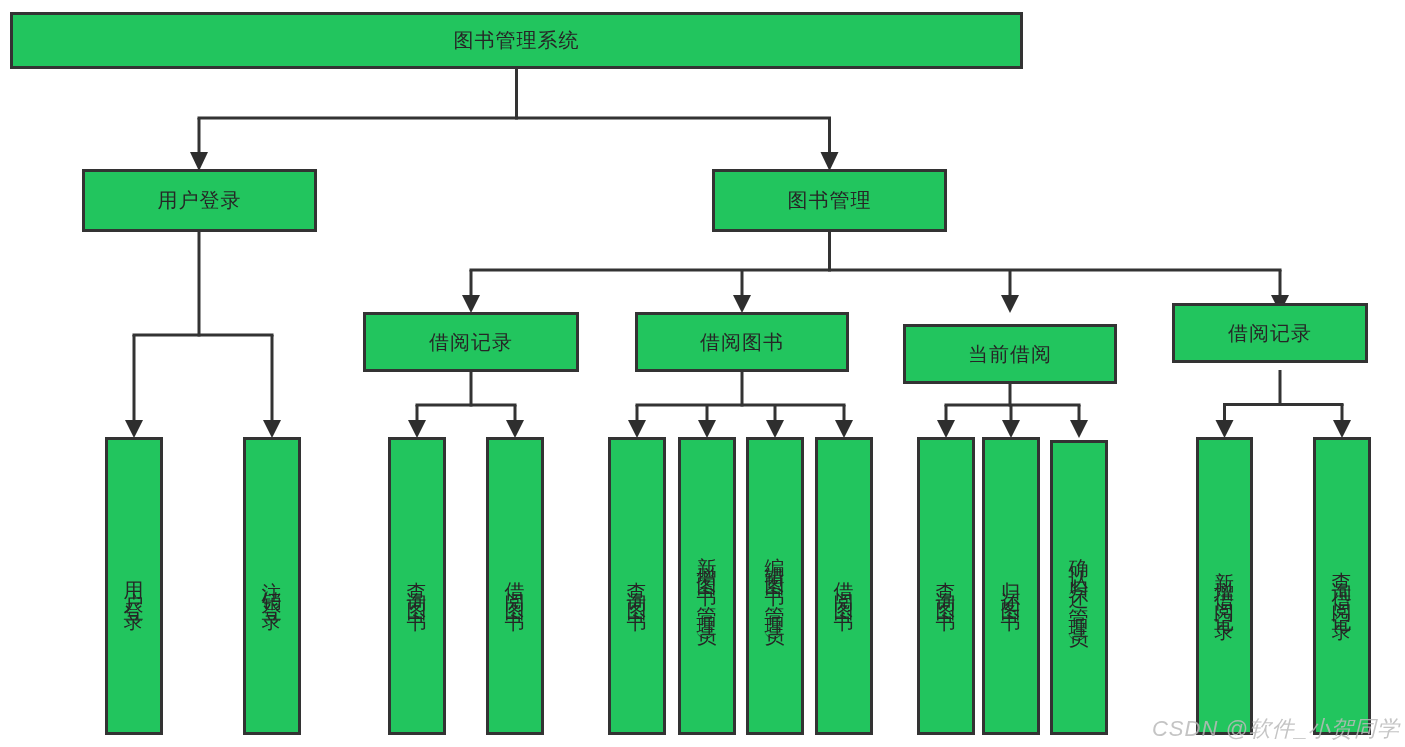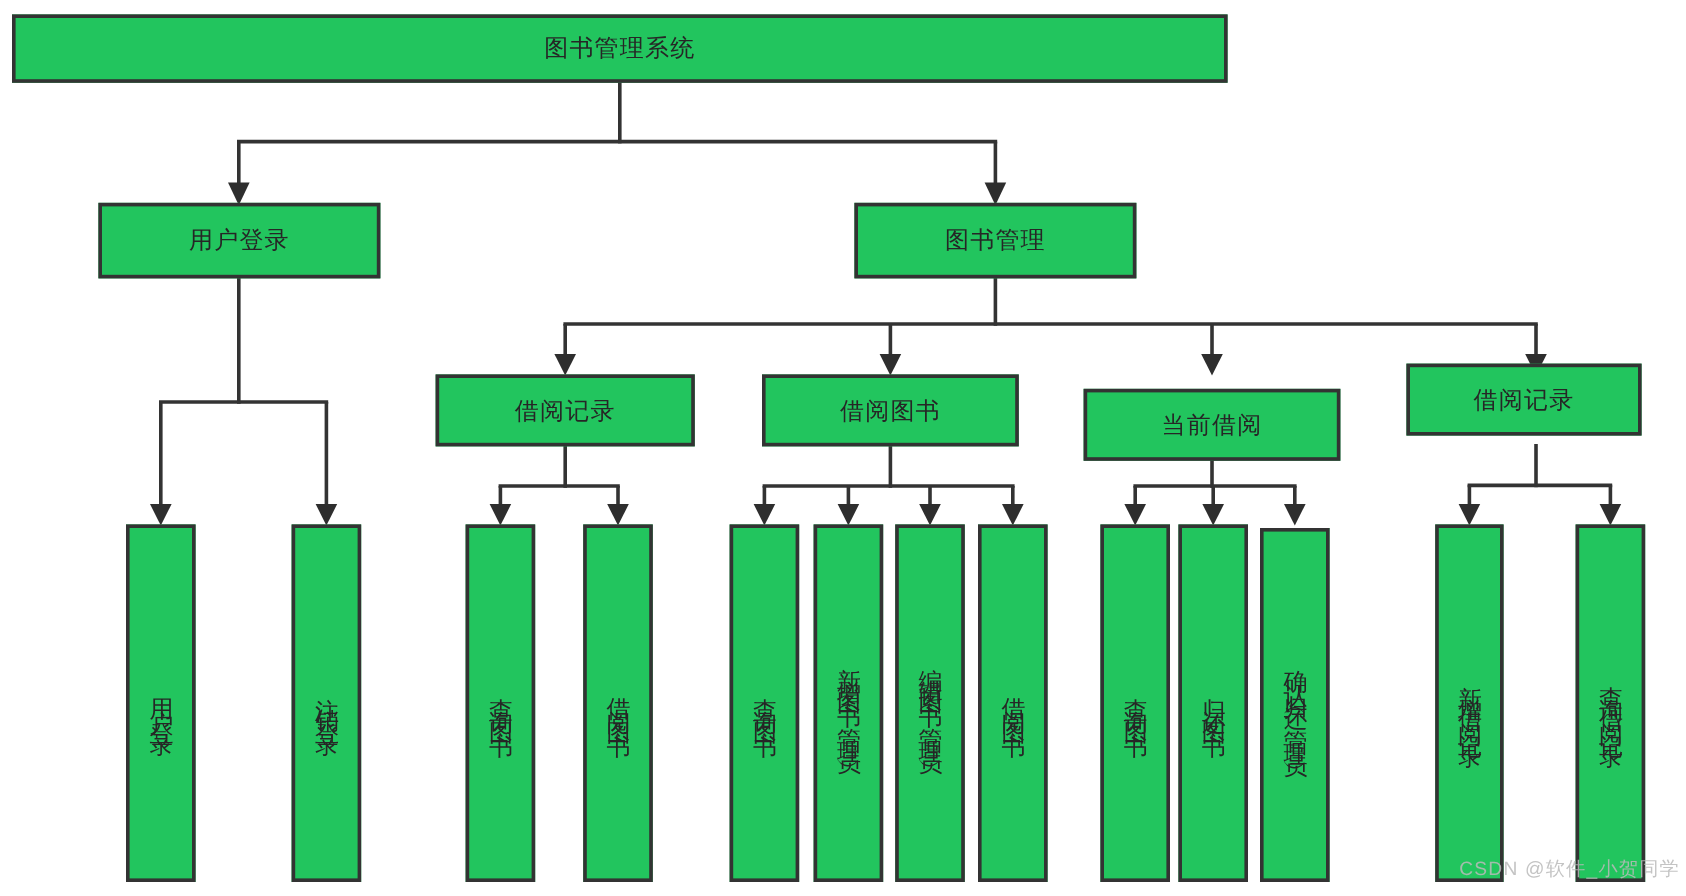--- a/index.html
+++ b/index.html
@@ -31,25 +31,26 @@
     text-orientation:mixed;
     font-size:20px;
     letter-spacing:10px;
     color:#262626;
     line-height:1;
   }
   #watermark{
     position:absolute;
     right:5px;
     top:714px;
-    font-size:16px;
+    font-size:22px;
     color:rgba(186,186,186,0.85);
     letter-spacing:1px;
     z-index:10;
     white-space:nowrap;
+    font-style:italic;
   }
 </style>
 </head>
 <body>
 
 <div id="stage">
 
   <svg id="connectors" viewBox="0 0 1405 747" xmlns="http://www.w3.org/2000/svg">
     <g stroke="#333333" stroke-width="3" fill="none">
 

